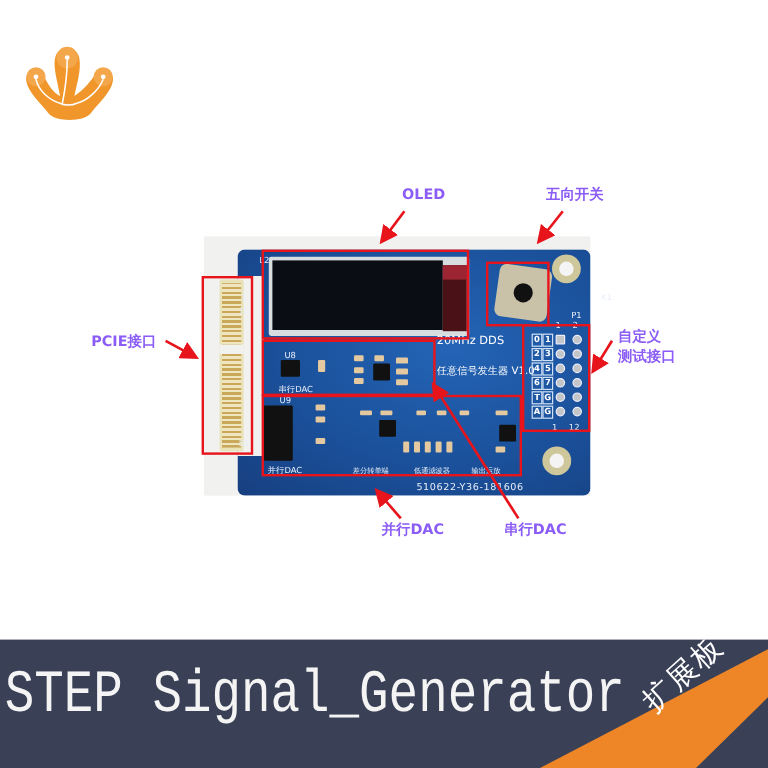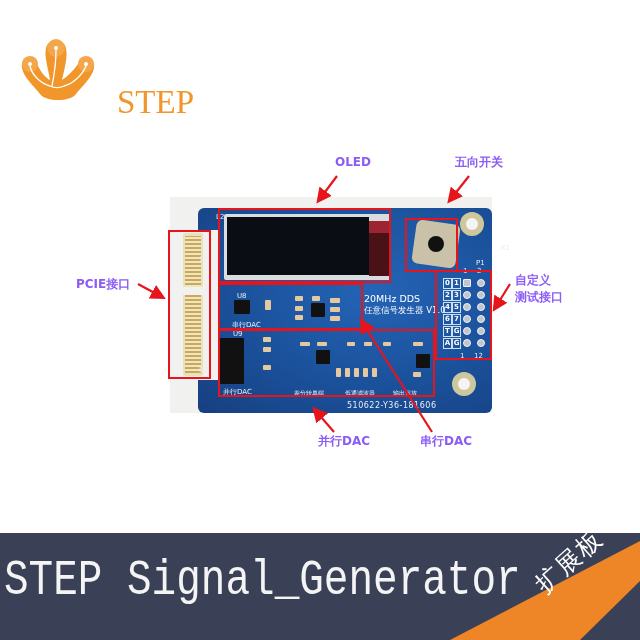--- a/index.html
+++ b/index.html
@@ -63,21 +63,20 @@
     <circle cx="40" cy="20" r="9" fill="#f4a64a"></circle>
     <circle cx="70" cy="36" r="8" fill="#f4a64a"></circle>
     <circle cx="14" cy="36" r="2" fill="#fff"></circle>
     <circle cx="40" cy="20" r="2" fill="#fff"></circle>
     <circle cx="70" cy="36" r="2" fill="#fff"></circle>
     <path d="M14,38 C16,48 26,56 34,58" stroke="#fff" stroke-width="1.3" fill="none"></path>
     <path d="M40,22 C40,36 38,48 36,58" stroke="#fff" stroke-width="1.3" fill="none"></path>
     <path d="M70,38 C66,48 56,56 48,58" stroke="#fff" stroke-width="1.3" fill="none"></path>
     <path d="M34,58 C38,60 44,60 48,58" stroke="#fff" stroke-width="1.3" fill="none"></path>
   </svg>
-  <span class="logo-en">STEP</span>
 </div>
 
 <div class="photo"></div>
 <div class="board"></div>
 <div class="pcie-cutout"></div>
 <div class="pcie-tab"></div>
 <div class="pcie-fingers"></div>
 <div class="pcie-notch"></div>
 
 <div class="oled-glass"></div>
@@ -94,21 +93,21 @@
 <span class="silk" style="left:216px;top:214px;text-align:center;">L2</span>
 <span class="silk" style="left:201px;top:245px;">1</span>
 <span class="silk" style="left:200px;top:256px;">J1</span>
 <span class="silk" style="left:199px;top:367px;">51</span>
 <span class="silk" style="left:461px;top:245px;padding-left:40px;">K1</span>
 <span class="silk" style="left:476px;top:260px;">P1</span>
 <span class="silk" style="left:463px;top:268px;">1</span>
 <span class="silk" style="left:477px;top:268px;">2</span>
 <span class="silk" style="left:460px;top:353px;">1</span>
 <span class="silk" style="left:474px;top:353px;">12</span>
-<span class="silk-big" style="left:364px;top:294px;">20MHz DDS</span>
+<span class="silk-big" style="left:364px;top:280px;">20MHz DDS</span>
 <span class="silk-big" style="left:364px;top:306px;font-size:8.5px;">任意信号发生器 V1.0</span>
 <span class="silk" style="left:237px;top:293px;">U8</span>
 <span class="silk" style="left:232px;top:322px;">串行DAC</span>
 <span class="silk" style="left:233px;top:331px;text-align:right;">U9</span>
 <span class="silk" style="left:223px;top:389px;">并行DAC</span>
 <span class="silk" style="left:347px;top:402px;font-size:8px;letter-spacing:0.5px;">510622-Y36-181606</span>
 <span class="silk" style="left:294px;top:390px;font-size:6px;">差分转单端</span>
 <span class="silk" style="left:345px;top:390px;font-size:6px;">低通滤波器</span>
 <span class="silk" style="left:393px;top:390px;font-size:6px;">输出运放</span>
 

